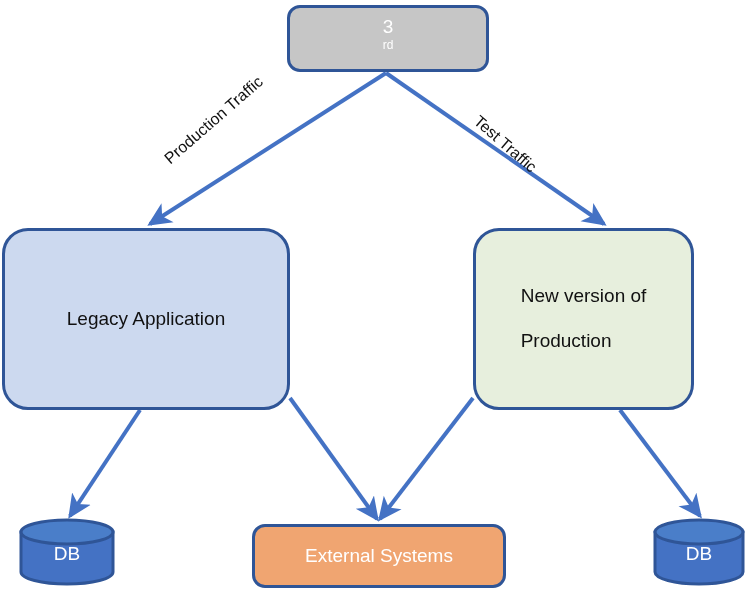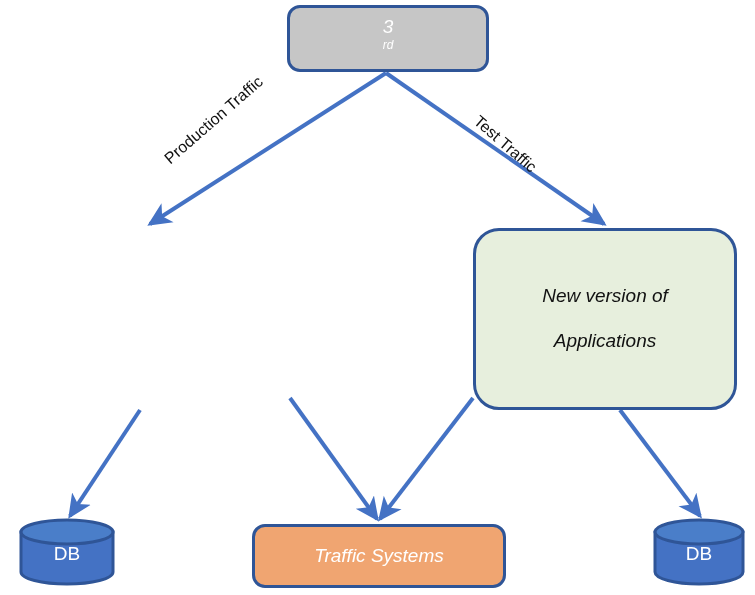--- a/index.html
+++ b/index.html
@@ -5,21 +5,21 @@
   html,body{margin:0;padding:0;}
   body{
     width:755px;height:595px;
     background:#ffffff;
     font-family:"Liberation Sans", sans-serif;
     position:relative;
     overflow:hidden;
   }
   #canvas{position:absolute;left:0;top:0;width:755px;height:595px;}
   svg.layer{position:absolute;left:0;top:0;width:755px;height:595px;}
-  .node{position:absolute;box-sizing:border-box;display:flex;align-items:center;justify-content:center;text-align:center;font-style:italic;}
+  .node{position:absolute;box-sizing:border-box;display:flex;align-items:center;justify-content:center;}
   .node span{display:block;line-height:1.18;}
 
   
   #third-party{
     left:287px;top:5px;width:202px;height:67px;
     background:#c6c6c6;
     border:3px solid #2f5597;
     border-radius:13px;
     color:#ffffff;
     font-size:19px;
@@ -30,21 +30,21 @@
   #legacy-app{
     left:2px;top:228px;width:288px;height:182px;
     background:#ccd9ef;
     border:3px solid #2f5597;
     border-radius:26px;
     color:#111111;
     font-size:19px;
   }
   
   #new-app{
-    left:473px;top:228px;width:264px;height:182px;
+    left:473px;top:228px;width:221px;height:182px;
     background:#e7efdd;
     border:3px solid #2f5597;
     border-radius:26px;
     color:#111111;
     font-size:19px;
   }
   
   #external-systems{
     left:252px;top:524px;width:254px;height:64px;
     background:#f0a571;
@@ -107,27 +107,30 @@
 
     <line x1="473" y1="398" x2="380" y2="519" stroke="#4472c4" stroke-width="4" marker-end="url(#arrowhead)"></line>
 
     <line x1="620" y1="410" x2="700" y2="516" stroke="#4472c4" stroke-width="4" marker-end="url(#arrowhead)"></line>
   </svg>
 
   <div class="node" id="third-party">
     <span><span>3</span><sup>rd</sup><br></span>
   </div>
 
+  <div class="node" id="legacy-app">
+    <span>Legacy Application</span>
+  </div>
 
   <div class="node" id="new-app">
-    <span><span>New version of</span><br><span>Applications</span></span>
+    <span><span>New version of</span><br><span>Production</span></span>
   </div>
 
   <div class="node" id="external-systems">
-    <span>Traffic Systems</span>
+    <span>External Systems</span>
   </div>
 
   <div class="db" id="db-left">
     <svg width="98" height="68" viewBox="0 0 98 68">
       <path d="M3,14 L3,54 A46,12 0 0 0 95,54 L95,14 Z" fill="#4472c4" stroke="#2f5597" stroke-width="3"></path>
       <ellipse cx="49" cy="14" rx="46" ry="12" fill="#4a7ec9" stroke="#2f5597" stroke-width="3"></ellipse>
     </svg>
     <div class="cyl-label">DB</div>
   </div>
 

